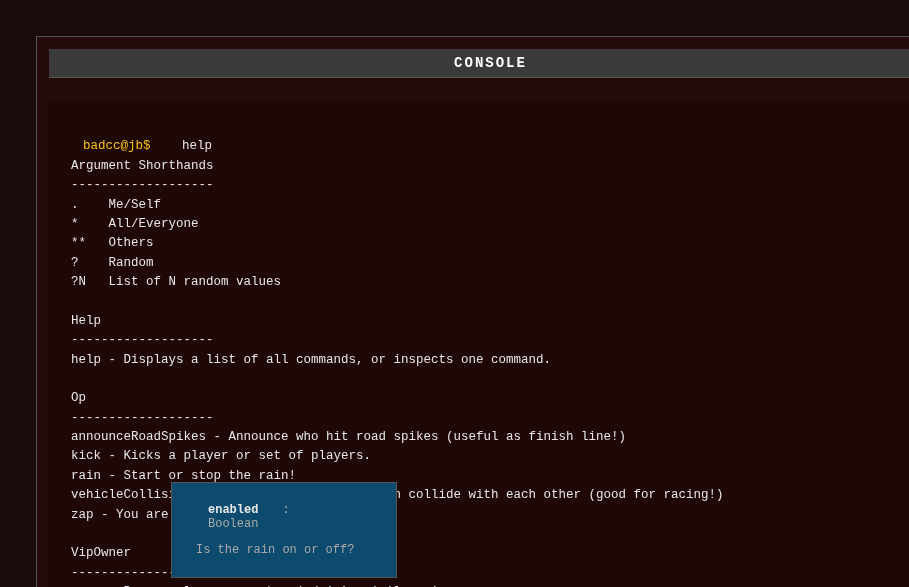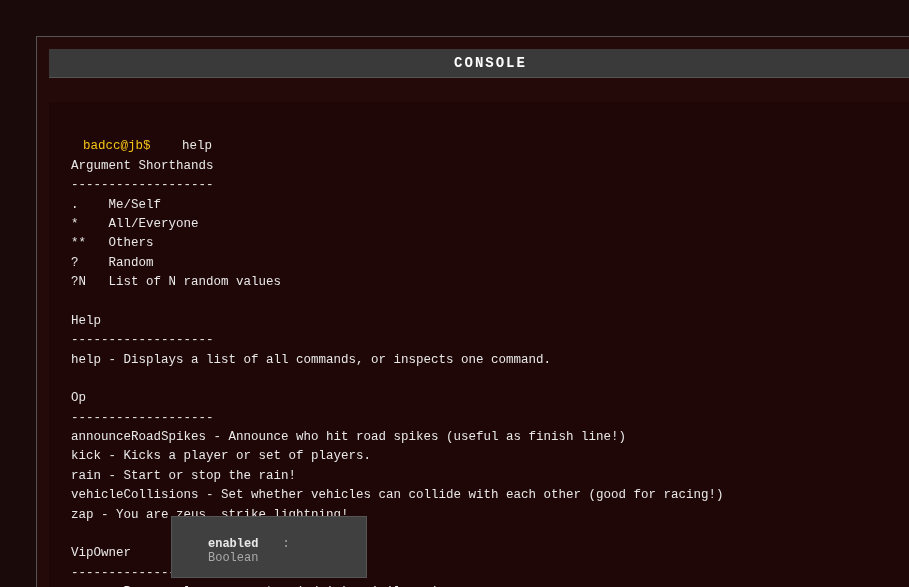--- a/index.html
+++ b/index.html
@@ -74,24 +74,24 @@
     }
 
     @keyframes blink {
       50% { opacity: 0; }
     }
 
     .tooltip-box {
       position: absolute;
       bottom: 20px;
       left: 110px;
-      background: #404040;
+      background: #0c4a6e;
       border: 1px solid #555;
       padding: 8px 12px;
-      width: 196px;
+      width: 226px;
       z-index: 10;
     }
 
     .tooltip-param {
       color: #e8e8e8;
       font-size: 12px;
       margin-bottom: 4px;
     }
 
     .tooltip-param-name {
@@ -152,15 +152,16 @@
       <span class="highlight-yellow">badcc@jb$</span>
       <span class="command-text">$ </span>
       <span class="command-text">rain on</span>
       <span class="cursor"></span>
     </div>
 
     <div class="tooltip-box">
       <div class="tooltip-param">
         <span class="tooltip-param-name">enabled</span><span class="tooltip-param-type">: </span><span class="tooltip-param-type">Boolean</span>
       </div>
+      <div class="tooltip-desc">Is the rain on or off?</div>
     </div>
   </div>
 </div>
 
 </body></html>

